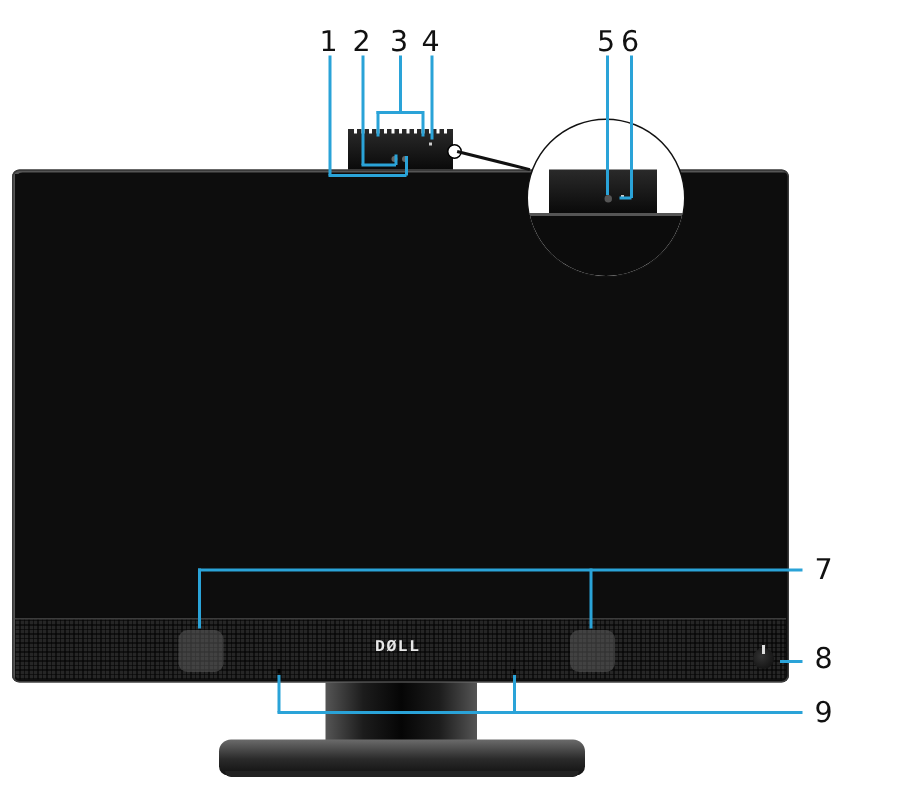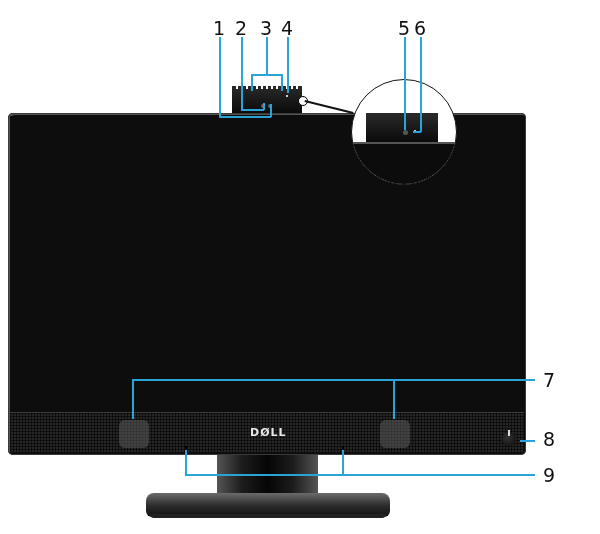--- a/index.html
+++ b/index.html
@@ -1,17 +1,17 @@
 <!DOCTYPE html>
 <html><head>
 <meta charset="utf-8">
 <style>
   html, body { margin:0; padding:0; background:#ffffff; }
   body { width:600px; height:534px; position:relative; overflow:hidden; font-family:"DejaVu Sans", sans-serif; }
-  .abs { position:absolute; }
+  .abs { position:absolute;font-family:Liberation Mono, monospace; }
   .label { position:absolute; font-size:19px; color:#111; font-weight:normal; line-height:1; }
   .line { position:absolute; background:#2aa3d8; }
   #monitor { left:8px; top:113px; width:518px; height:342px; background:#0c0c0c; border-radius:5px;
              box-shadow: inset 0 0 0 1px #3a3a3a, inset 2px 2px 0 #555; }
   #screen { left:10px; top:116px; width:513px; height:295px; background:#0d0d0d; }
   #speaker-bar { left:10px; top:412px; width:514px; height:40px; border-radius:0 0 4px 4px;
     background-color:#262626;
     background-image:
       repeating-linear-gradient(0deg, rgba(0,0,0,0.55) 0 1px, transparent 1px 3px),
       repeating-linear-gradient(90deg, rgba(0,0,0,0.55) 0 1px, transparent 1px 3px);

